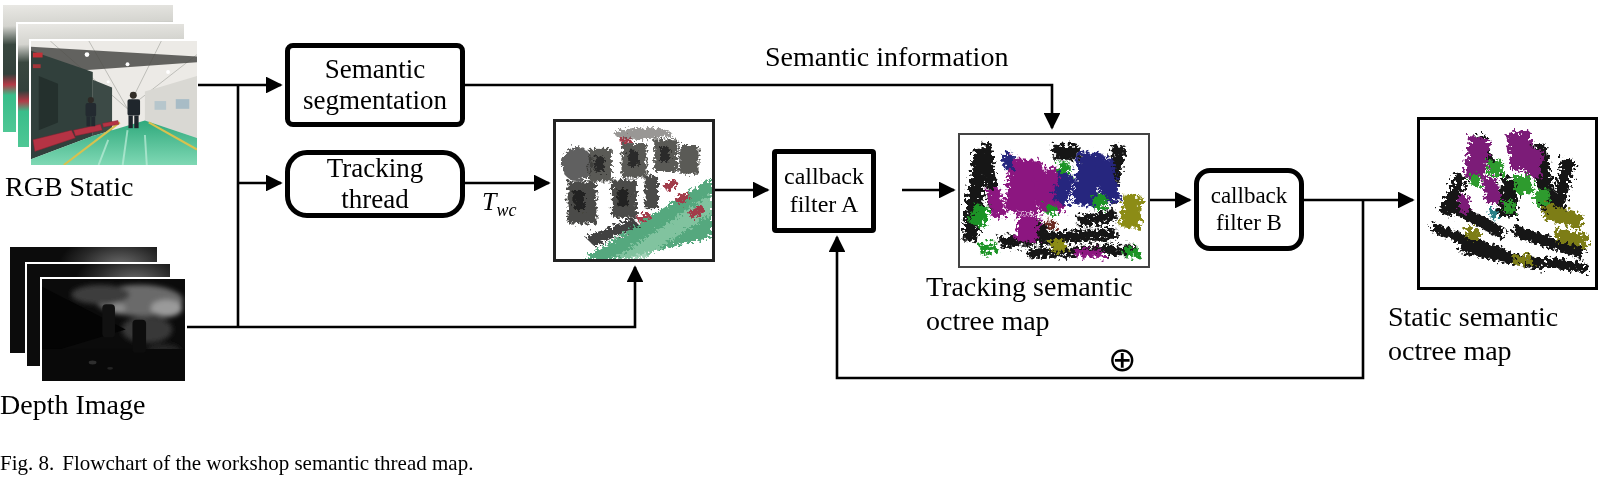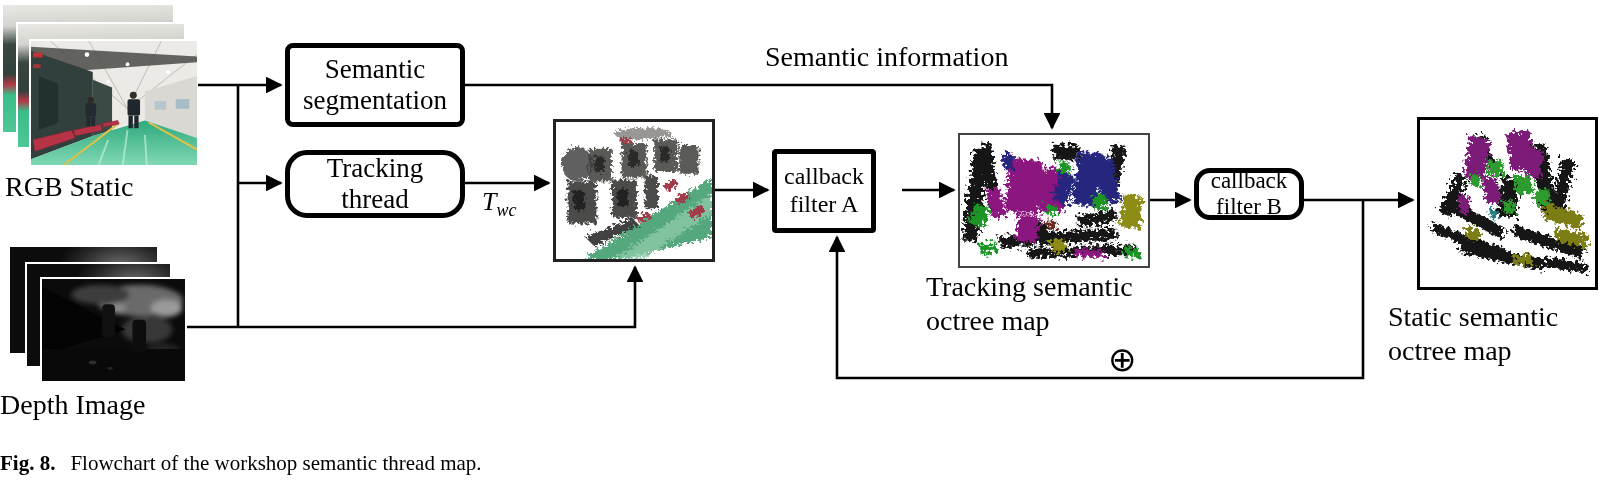--- a/index.html
+++ b/index.html
@@ -5,21 +5,21 @@
   html,body{margin:0;padding:0;background:#ffffff;}
   .canvas{position:relative;width:1608px;height:494px;background:#fff;overflow:hidden;
           font-family:"Liberation Serif",serif;color:#000;}
   .overlay{position:absolute;left:0;top:0;width:1608px;height:494px;z-index:5;pointer-events:none;}
   
   .rbox{position:absolute;z-index:10;background:#fff;border:5px solid #000;box-sizing:border-box;
         display:flex;align-items:center;justify-content:center;text-align:center;line-height:1.15;}
   .box-semseg{left:285px;top:43px;width:180px;height:84px;border-radius:8px;font-size:27px;}
   .box-track {left:285px;top:150px;width:180px;height:68px;border-radius:22px;font-size:27px;}
   .box-cba   {left:772px;top:149px;width:104px;height:84px;border-radius:4px;font-size:24px;}
-  .box-cbb   {left:1194px;top:168px;width:110px;height:52px;border-radius:16px;font-size:23px;}
+  .box-cbb   {left:1194px;top:168px;width:110px;height:83px;border-radius:16px;font-size:23px;}
   
   .frame{position:absolute;z-index:9;background:#fff;box-sizing:border-box;overflow:hidden;}
   .frame svg{display:block;width:100%;height:100%;}
   .f-pc  {left:553px;top:119px;width:162px;height:143px;border:3px solid #222;}
   .f-dyn {left:958px;top:133px;width:192px;height:135px;border:2px solid #444;}
   .f-stat{left:1417px;top:117px;width:181px;height:173px;border:3px solid #000;}
   
   .layer{position:absolute;box-sizing:border-box;overflow:hidden;}
   .layer svg{display:block;width:100%;height:100%;}
   .wedge{border:2px solid #fff;}
@@ -36,21 +36,21 @@
   .rgb-lbl  {left:5px;top:170px;width:205px;font-size:28px;}
   .depth-lbl{left:0px;top:388px;width:200px;font-size:28px;}
   .seminfo  {left:765px;top:40px;width:340px;font-size:28px;}
   .twc      {left:482px;top:186px;font-size:26px;font-style:italic;text-align:left;}
   .twc sub  {font-size:18px;}
   .dyn-lbl  {left:926px;top:270px;width:256px;font-size:28px;}
   .stat-lbl {left:1388px;top:300px;width:240px;font-size:28px;}
   .oplus    {left:1108px;top:342px;width:44px;font-size:34px;line-height:1;
              font-family:"DejaVu Sans",sans-serif;}
   .caption  {left:0px;top:451px;width:1608px;font-size:21px;}
-  .cap-prefix{font-weight:bold;margin-right:15px;}
+  .cap-prefix{font-weight:normal;margin-right:8px;}
 </style>
 </head>
 <body>
 
 <div class="canvas">
 
   <svg class="overlay" viewBox="0 0 1608 494">
     <defs>
       <marker id="ah" viewBox="0 0 10 10" refX="9" refY="5" markerWidth="6.5" markerHeight="6.5" orient="auto-start-reverse">
         <path d="M0,0 L10,5 L0,10 z" fill="#000"></path>

